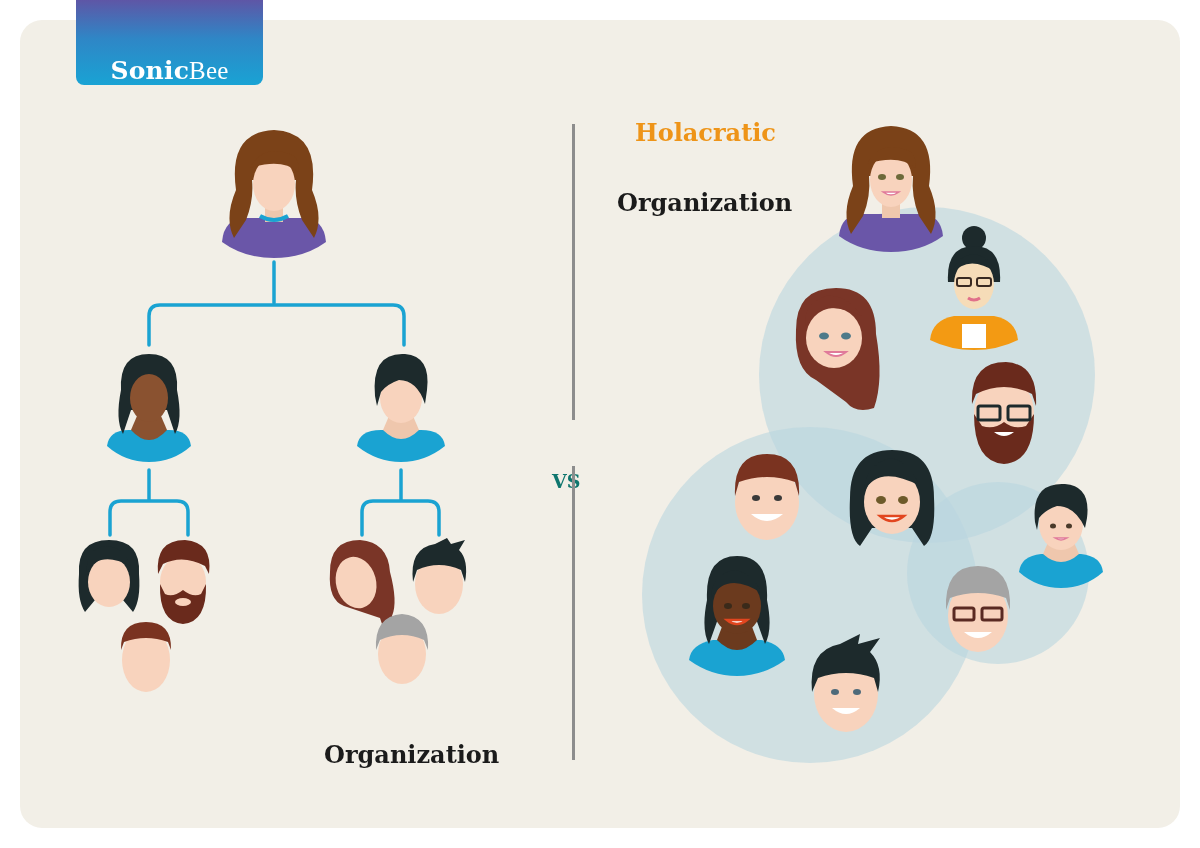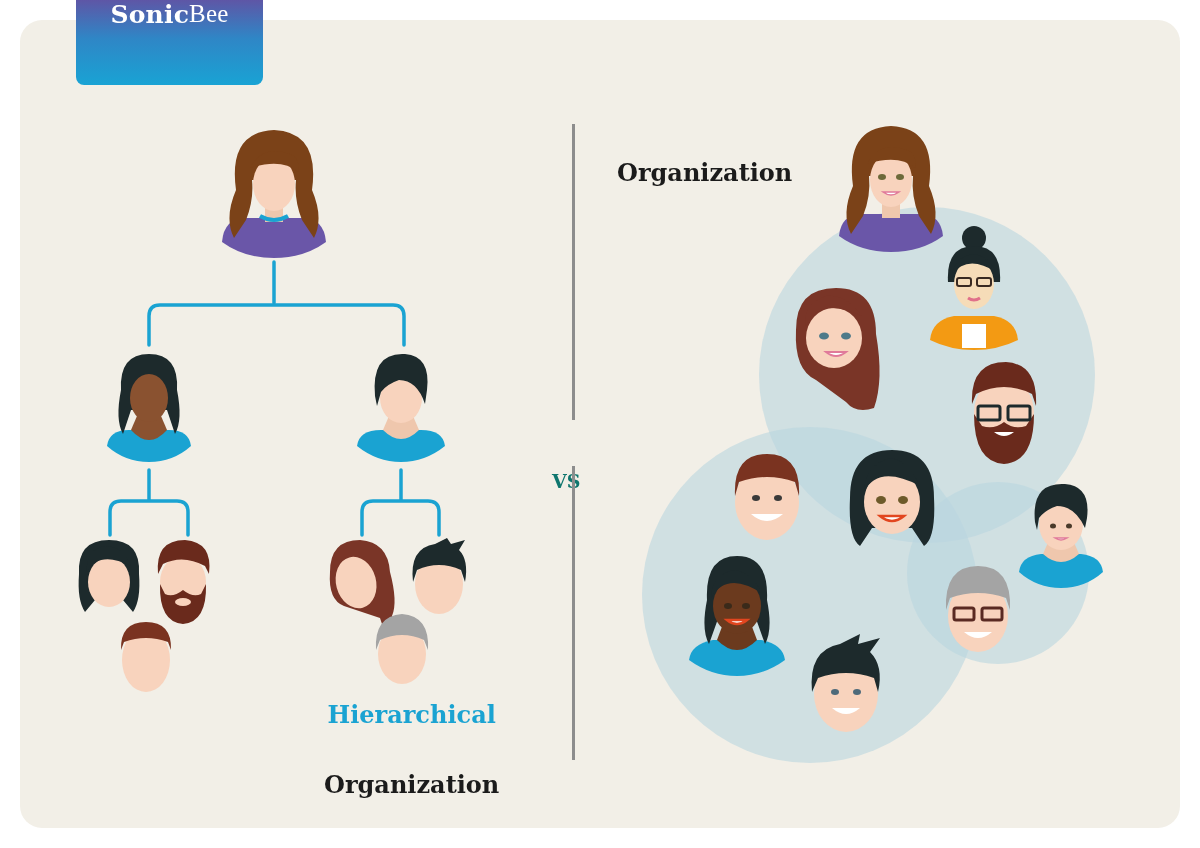--- a/index.html
+++ b/index.html
@@ -1,20 +1,20 @@
 <!DOCTYPE html>
 <html><head>
 <meta charset="utf-8">
 <style>
   html,body{margin:0;padding:0;background:#ffffff;}
   body{width:1200px;height:848px;position:relative;overflow:hidden;font-family:"DejaVu Serif",serif;}
   .card{position:absolute;left:20px;top:20px;width:1160px;height:808px;background:#f2efe7;border-radius:22px;}
   .logo{position:absolute;left:76px;top:0;width:187px;height:85px;border-radius:0 0 8px 8px;
         background:linear-gradient(180deg,#5e56a6 0%,#2f86c6 45%,#19a3d4 100%);
-        display:flex;align-items:flex-start;justify-content:center;color:#fff;font-size:25px;letter-spacing:0.2px;}
+        display:flex;align-items:flex-end;justify-content:center;color:#fff;font-size:25px;letter-spacing:0.2px;}
   .logo .b1{font-weight:bold;}
   .logo .b2{font-weight:normal;font-family:Liberation Serif, serif;}
   .divider{position:absolute;left:572px;width:3px;background:#8d8d8d;}
   .vs{position:absolute;left:552px;top:430px;width:44px;color:#0f766e;font-weight:bold;font-size:19px;margin-top:40px;}
   .title{position:absolute;font-weight:bold;font-size:24px;line-height:30px;}
   .title .l1{display:block;}
   .title .l2{display:block;color:#1b1b1b;margin-top:40px;}
   .holacratic{left:617px;top:118px;}
   .holacratic .l1{color:#ee9418;margin-left:18px;}
   .hier{left:324px;top:700px;text-align:center;}
@@ -200,19 +200,19 @@
       <ellipse cx="11" cy="2" rx="4" ry="3" fill="#4e6a7a"></ellipse>
     <path d="M-14 18 Q0 30 14 18 Z" fill="#fff"></path>
   </g>
 </svg>
 
 <div class="divider" style="top:124px;height:296px;"></div>
 <div class="vs">VS</div>
 <div class="divider" style="top:466px;height:294px;"></div>
 
 <div class="title holacratic">
+  <span class="l1">Holacratic</span>
   <span class="l2">Organization</span>
 </div>
 
 <div class="title hier">
-  <span class="l1">Hierarchical</span>
   <span class="l2">Organization</span>
 </div>
 
 </body></html>

